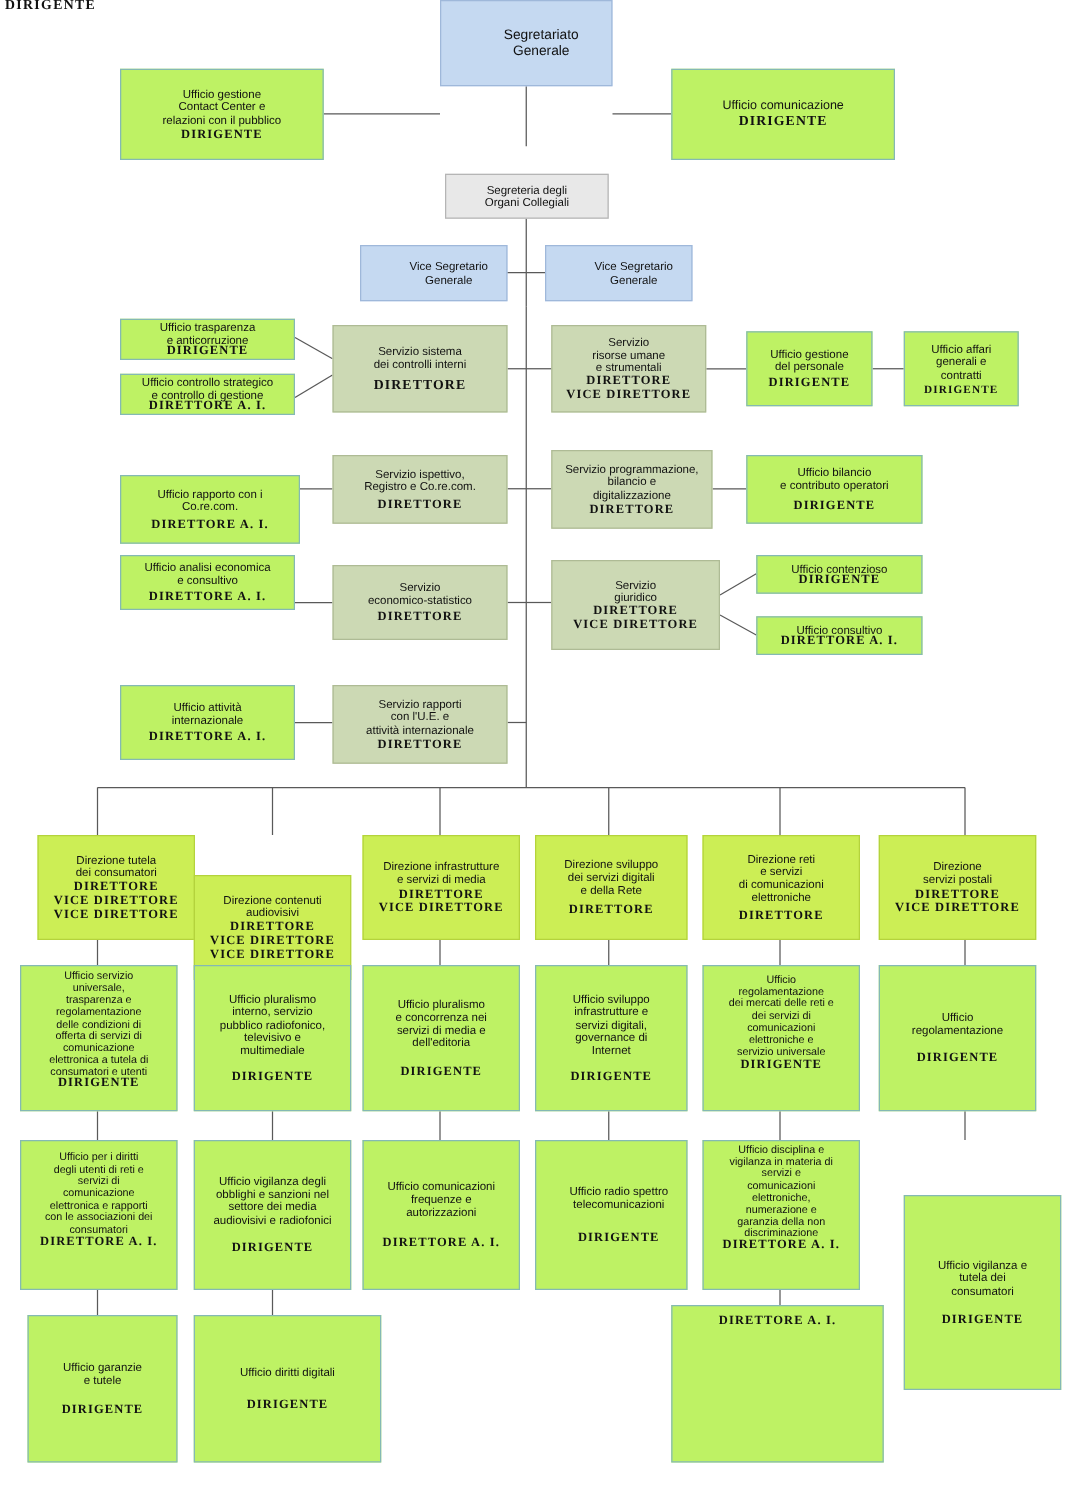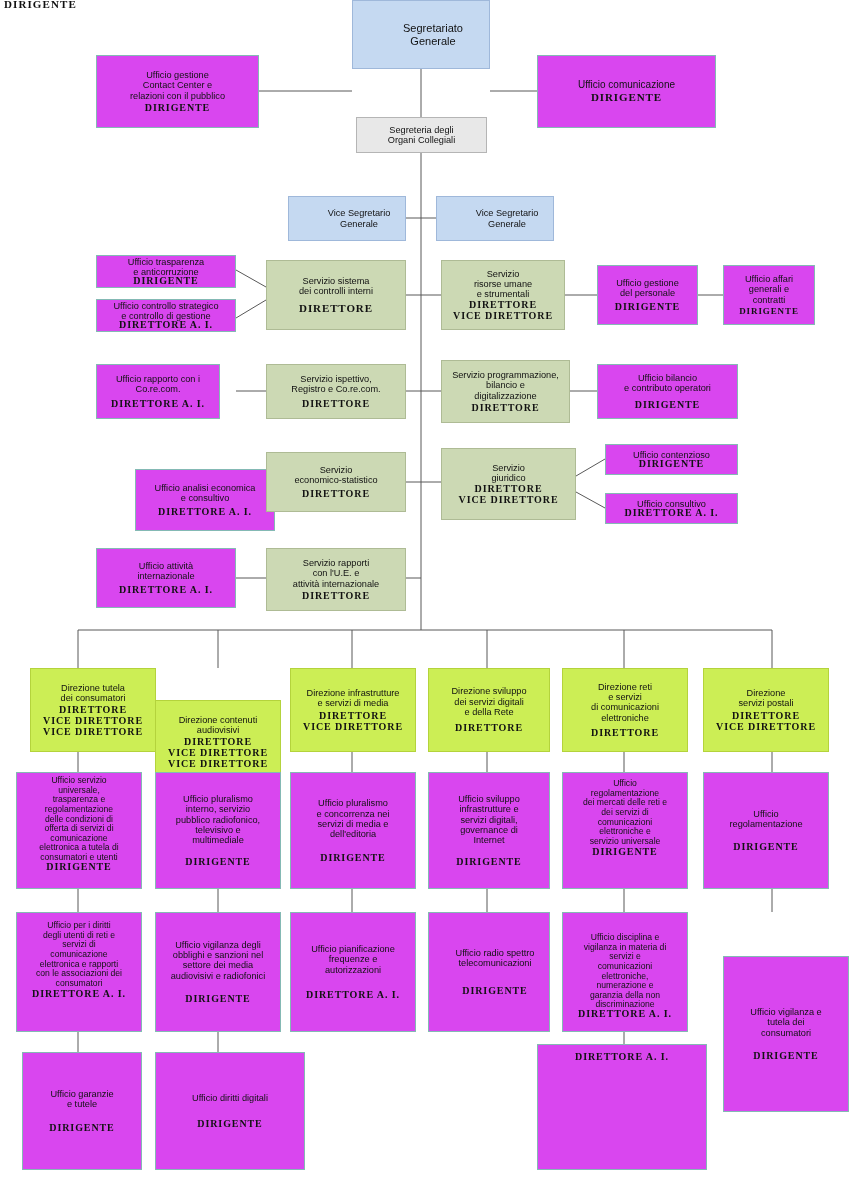--- a/index.html
+++ b/index.html
@@ -41,22 +41,22 @@
     display:block;
     width:100%;
     white-space:pre-line;
     font-weight:700;
     letter-spacing:.9px;
     font-family:"Liberation Serif", serif;
     margin-top:1px;
   }
   
   .blue{background:#c5d9f1;border-color:#9fb8da;padding-left:24px;}
-  .grey{background:#e8e8e8;border-color:#b5b5b5;}
-  .teal{background:#d946ef;border-color:#84b9b4;}
+  .grey{background:#e8e8e8;border-color:#b5b5b5;margin-top:22px;}
+  .teal{background:#bef264;border-color:#84b9b4;}
   .olive{background:#ccd9b4;border-color:#aebb95;}
   .lime{background:#ccee55;border-color:#b4d33c;}
 
   
   .fs11{font-size:11px;}
   .fs10{font-size:10px;}
   .fs9{font-size:9.2px;}
   .fs85{font-size:8.6px;align-items:flex-end;}
   .r11{font-size:11px;}
   .r10{font-size:10px;}
@@ -208,21 +208,21 @@
     <span class="role r10" style="margin-top:2px;">DIRIGENTE</span>
   </div>
 
   <div class="box teal fs9" style="left:723px;top:265px;width:92px;height:60px;">
     <span class="ttl">Ufficio affari
 generali e
 contratti</span>
     <span class="role r9">DIRIGENTE</span>
   </div>
 
-  <div class="box teal fs9" style="left:96px;top:364px;width:124px;height:55px;">
+  <div class="box teal fs9" style="left:96px;top:380px;width:144px;height:55px;">
     <span class="ttl">Ufficio rapporto con i
 Co.re.com.</span>
     <span class="role r10" style="margin-top:3px;">DIRETTORE A. I.</span>
   </div>
 
   <div class="box olive fs9" style="left:266px;top:364px;width:140px;height:55px;">
     <span class="ttl">Servizio ispettivo,
 Registro e Co.re.com.</span>
     <span class="role r10" style="margin-top:3px;">DIRETTORE</span>
   </div>
@@ -233,21 +233,21 @@
 digitalizzazione</span>
     <span class="role r10">DIRETTORE</span>
   </div>
 
   <div class="box teal fs9" style="left:597px;top:364px;width:141px;height:55px;">
     <span class="ttl">Ufficio bilancio
 e contributo operatori</span>
     <span class="role r10" style="margin-top:5px;">DIRIGENTE</span>
   </div>
 
-  <div class="box teal fs9" style="left:96px;top:469px;width:140px;height:62px;margin-left:39px;">
+  <div class="box teal fs9" style="left:96px;top:444px;width:140px;height:44px;">
     <span class="ttl">Ufficio analisi economica
 e consultivo</span>
     <span class="role r10" style="margin-top:3px;">DIRETTORE A. I.</span>
   </div>
 
   <div class="box olive fs9" style="left:266px;top:452px;width:140px;height:60px;">
     <span class="ttl">Servizio
 economico-statistico</span>
     <span class="role r10" style="margin-top:2px;">DIRETTORE</span>
   </div>
@@ -396,33 +396,33 @@
 
   <div class="box teal fs9" style="left:155px;top:912px;width:126px;height:120px;">
     <span class="ttl">Ufficio vigilanza degli
 obblighi e sanzioni nel
 settore dei media
 audiovisivi e radiofonici</span>
     <span class="role r10" style="margin-top:12px;">DIRIGENTE</span>
   </div>
 
   <div class="box teal fs9" style="left:290px;top:912px;width:126px;height:120px;">
-    <span class="ttl">Ufficio pianificazione
+    <span class="ttl">Ufficio comunicazioni
 frequenze e
 autorizzazioni</span>
     <span class="role r10" style="margin-top:14px;">DIRETTORE A. I.</span>
   </div>
 
   <div class="box teal fs9" style="left:428px;top:912px;width:122px;height:120px;padding-left:12px;">
     <span class="ttl">Ufficio radio spettro
 telecomunicazioni</span>
     <span class="role r10" style="margin-top:16px;">DIRIGENTE</span>
   </div>
 
-  <div class="box teal fs85" style="left:562px;top:912px;width:126px;height:120px;justify-content:flex-start;padding-top:20px;">
+  <div class="box teal fs85" style="left:562px;top:912px;width:126px;height:120px;justify-content:flex-start;padding-top:2px;">
     <span class="ttl">Ufficio disciplina e
 vigilanza in materia di
 servizi e
 comunicazioni
 elettroniche,
 numerazione e
 garanzia della non
 discriminazione</span>
     <span class="role r10" style="margin-top:-2px;">DIRETTORE A. I.</span>
   </div>

